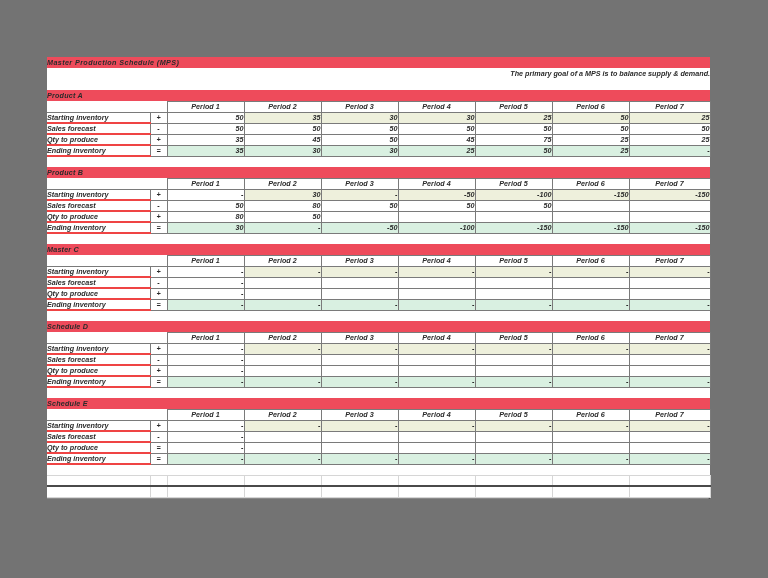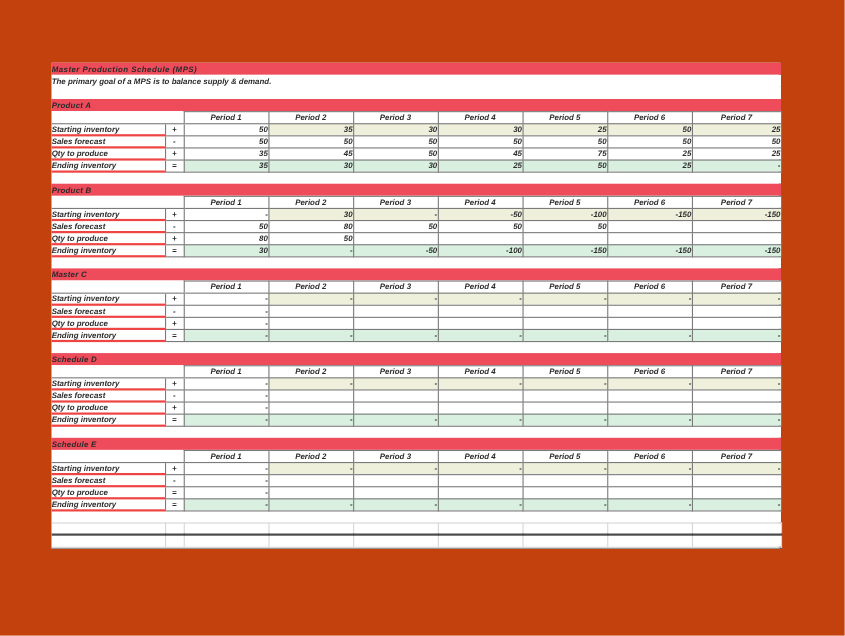--- a/index.html
+++ b/index.html
@@ -5,21 +5,21 @@
   * { box-sizing: border-box; }
   html, body {
     margin: 0; padding: 0;
     width: 768px; height: 578px;
     background: #ffffff;
     font-family: "Liberation Sans", sans-serif;
   }
   #canvas {
     position: relative;
     width: 768px; height: 578px;
-    background: #c2410c;
+    background: #737373;
     overflow: hidden;
   }
   
   #sheet {
     position: absolute;
     left: 47px; top: 57px;
     width: 663px;
     background: #ffffff;
     border-right: 2px solid #3a3a3a;
     border-bottom: 1px solid #8a8a8a;
@@ -55,20 +55,21 @@
   }
   
   .note-row td {
     background: #ffffff;
     font-size: 7.4px;
     font-style: italic;
     font-weight: bold;
     color: #3d3d3d;
     padding: 2px 0 2px 7px;
     height: 14px;
+    text-align: right;
   }
   .note-row.tall td { height: 22px; line-height: 1.45; }
   .spacer td { height: 6px; background: #ffffff; border: none; }
   .spacer-thin td { height: 4px; background: #ffffff; border: none; }
 
   
   .prod-banner {
     background: #ee4b5b;
     color: #ffffff;
     font-size: 7.6px;

